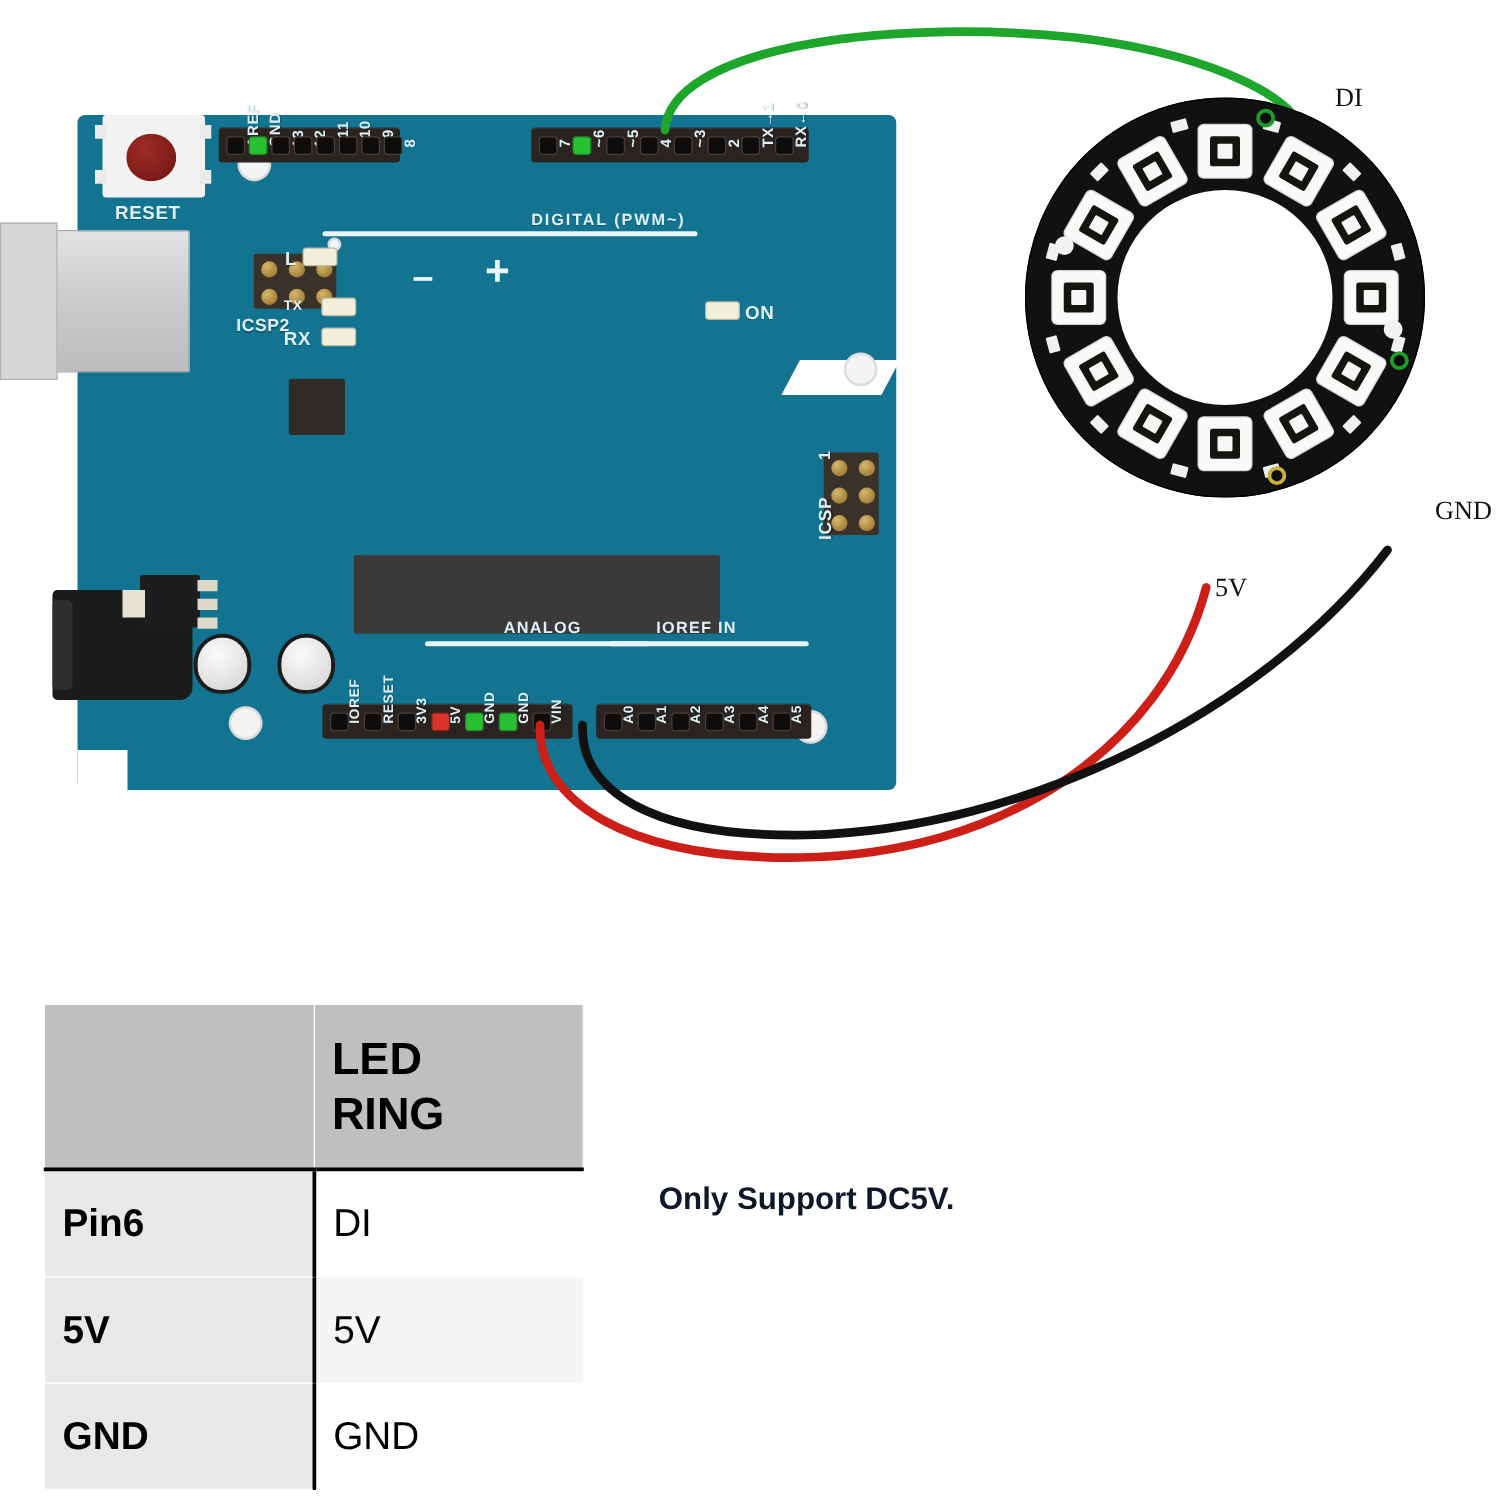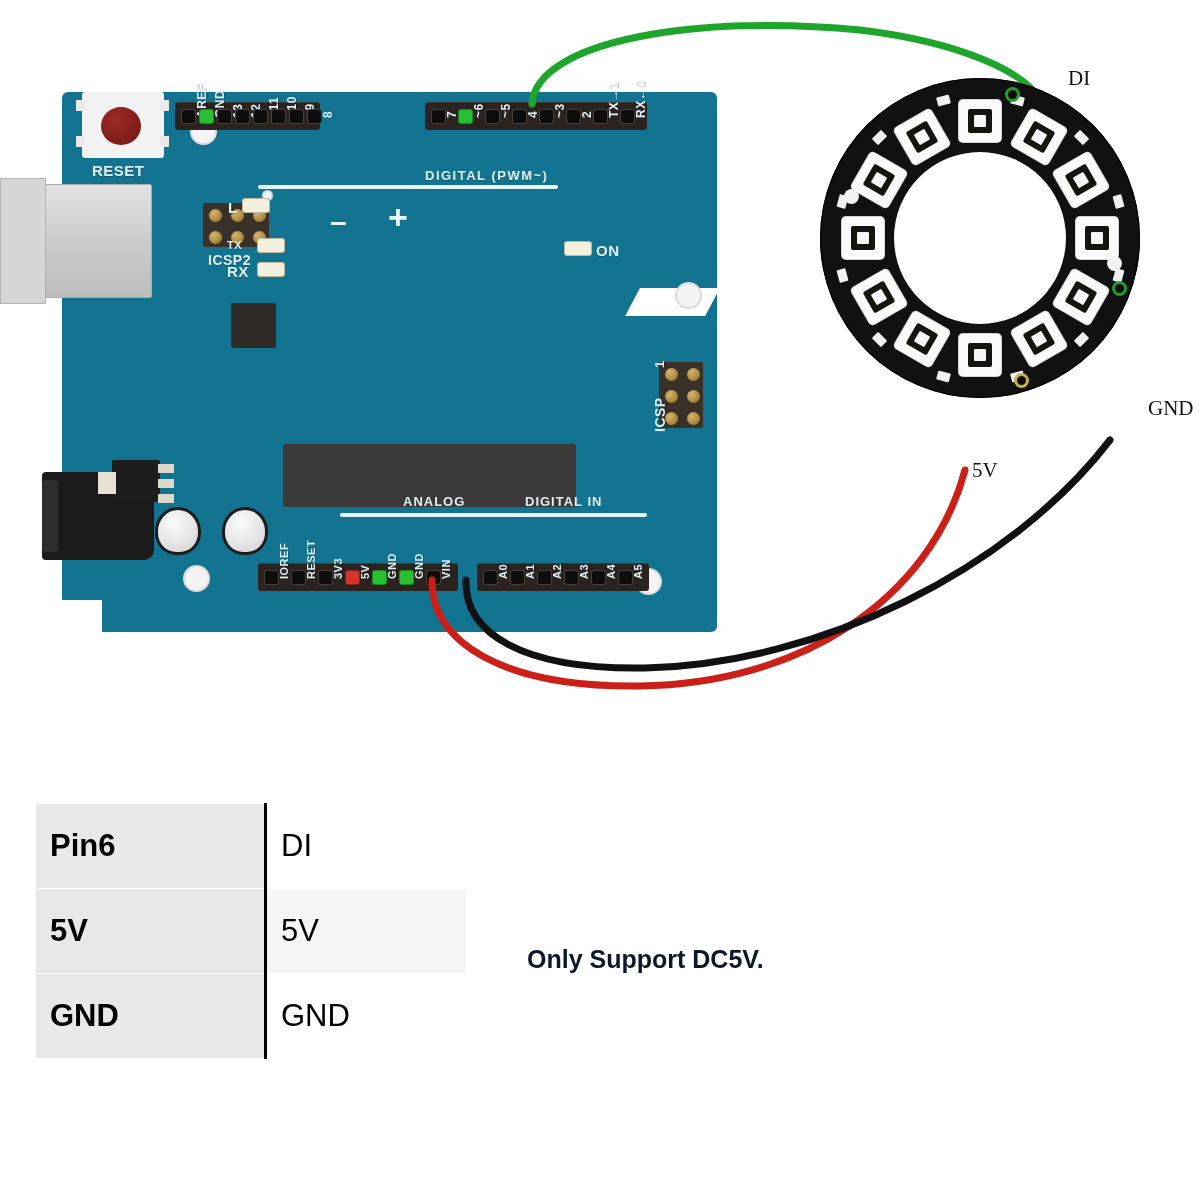--- a/index.html
+++ b/index.html
@@ -122,21 +122,21 @@
     <div id="reset-btn"></div>
     <div class="silk" style="left:92px;top:102px;font-size:15px;">RESET</div>
 
     <div id="icsp2"></div>
     <div class="icsp-pin" style="left:209px;top:149px;"></div>
     <div class="icsp-pin" style="left:231px;top:149px;"></div>
     <div class="icsp-pin" style="left:253px;top:149px;"></div>
     <div class="icsp-pin" style="left:209px;top:171px;"></div>
     <div class="icsp-pin" style="left:231px;top:171px;"></div>
     <div class="icsp-pin" style="left:253px;top:171px;"></div>
-    <div class="silk" style="left:208px;top:192px;font-size:14px;">ICSP2</div>
+    <div class="silk" style="left:189px;top:192px;font-size:14px;">ICSP2</div>
     <div class="hole" style="left:262px;top:130px;width:11px;height:11px;background:#eef6f9;"></div>
 
     <div id="icsp"></div>
     <div class="icsp-pin" style="left:665px;top:308px;"></div>
     <div class="icsp-pin" style="left:687px;top:308px;"></div>
     <div class="icsp-pin" style="left:665px;top:330px;"></div>
     <div class="icsp-pin" style="left:687px;top:330px;"></div>
     <div class="icsp-pin" style="left:665px;top:352px;"></div>
     <div class="icsp-pin" style="left:687px;top:352px;"></div>
     <div class="silk v" style="left:652px;top:372px;font-size:14px;">ICSP</div>
@@ -169,21 +169,21 @@
     <div class="silk-line" style="left:487px;top:453px;width:160px;"></div>
 
     <div class="hdr" id="dig-left" style="left:175px;top:42px;width:145px;height:28px;"></div>
     <div class="hdr" id="dig-right" style="left:425px;top:42px;width:222px;height:28px;"></div>
 
     <div class="hdr" id="pow-hdr" style="left:258px;top:503px;width:200px;height:28px;"></div>
     <div class="hdr" id="ana-hdr" style="left:477px;top:503px;width:172px;height:28px;"></div>
 
     <div class="silk" style="left:425px;top:108px;font-size:13px;letter-spacing:1.5px;">DIGITAL (PWM~)</div>
     <div class="silk" style="left:403px;top:434px;font-size:13px;letter-spacing:1px;">ANALOG</div>
-    <div class="silk" style="left:525px;top:434px;font-size:13px;letter-spacing:1px;">DIGITAL IN</div>
+    <div class="silk" style="left:525px;top:434px;font-size:13px;letter-spacing:1px;">IOREF IN</div>
   <div class="pin" style="left: 182px; top: 50px;"></div>
       <div class="silk v" style="left: 195px; top: 58px; font-size: 12px;">AREF</div>
       <div class="pin hot-g" style="left: 200px; top: 50px;"></div>
       <div class="silk v" style="left: 213px; top: 58px; font-size: 12px;">GND</div>
       <div class="pin" style="left: 218px; top: 50px;"></div>
       <div class="silk v" style="left: 231px; top: 58px; font-size: 12px;">13</div>
       <div class="pin" style="left: 236px; top: 50px;"></div>
       <div class="silk v" style="left: 249px; top: 58px; font-size: 12px;">12</div>
       <div class="pin" style="left: 254px; top: 50px;"></div>
       <div class="silk v" style="left: 267px; top: 58px; font-size: 12px;">~11</div>
@@ -276,20 +276,27 @@
       <div class="node red" style="left: 201.291px; top: 302.123px;"></div>
     </div>
 
   <div class="wire-label" style="left:1068px;top:66px;">DI</div>
   <div class="wire-label" style="left:972px;top:458px;">5V</div>
   <div class="wire-label" style="left:1148px;top:396px;">GND</div>
 
   <table id="pintable">
     <tbody>
       <tr>
+        <td class="hcell"></td>
+        <td class="hcell hb">
+          <div>LED</div>
+          <div>RING</div>
+        </td>
+      </tr>
+      <tr>
         <td class="c1">Pin6</td>
         <td class="c2">DI</td>
       </tr>
       <tr>
         <td class="c1">5V</td>
         <td class="c2 alt">5V</td>
       </tr>
       <tr>
         <td class="c1">GND</td>
         <td class="c2">GND</td>

